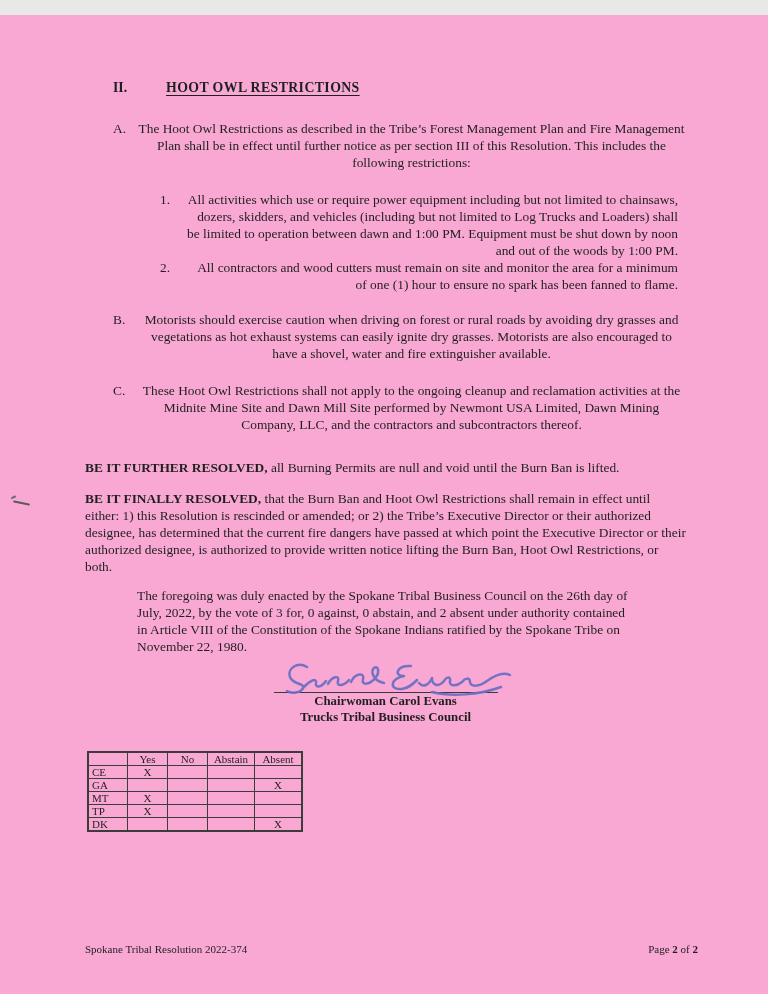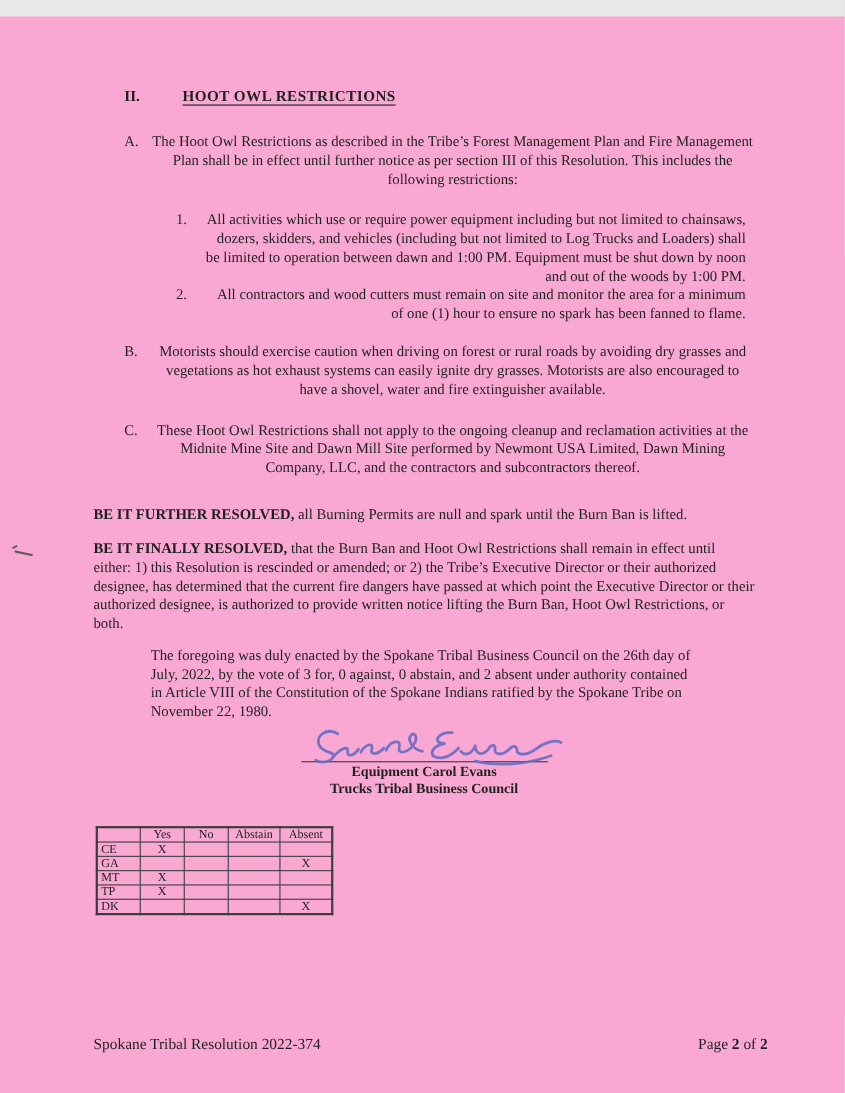--- a/index.html
+++ b/index.html
@@ -64,21 +64,21 @@
   }
   table.votes .lblcol{width:32px;text-align:left;}
   table.votes .c-yes{width:33px;}
   table.votes .c-no{width:33px;}
   table.votes .c-abstain{width:40px;}
   table.votes .c-absent{width:40px;}
   
   .footer{
     position:absolute;left:85px;right:70px;top:928px;
     display:flex;justify-content:space-between;
-    font-size:14px;
+    font-size:11px;
   }
   .footer b{font-weight:bold;}
 </style>
 </head>
 <body>
 
 <div class="page">
 
   <div class="stray-mark"></div>
 
@@ -106,42 +106,42 @@
       <span class="marker">B.</span>
       <div class="itext">Motorists should exercise caution when driving on forest or rural roads by avoiding dry grasses and vegetations as hot exhaust systems can easily ignite dry grasses. Motorists are also encouraged to have a shovel, water and fire extinguisher available.</div>
     </div>
 
     <div class="item" style="margin-bottom:26px;">
       <span class="marker">C.</span>
       <div class="itext">These Hoot Owl Restrictions shall not apply to the ongoing cleanup and reclamation activities at the Midnite Mine Site and Dawn Mill Site performed by Newmont USA Limited, Dawn Mining Company, LLC, and the contractors and subcontractors thereof.</div>
     </div>
 
 
-    <p class="resolved"><b>BE IT FURTHER RESOLVED,</b><span> all Burning Permits are null and spark until the Burn Ban is lifted.</span></p>
+    <p class="resolved"><b>BE IT FURTHER RESOLVED,</b><span> all Burning Permits are null and void until the Burn Ban is lifted.</span></p>
 
     <p class="resolved" style="margin-bottom:12px;"><b>BE IT FINALLY RESOLVED,</b><span> that the Burn Ban and Hoot Owl Restrictions shall remain in effect until either: 1) this Resolution is rescinded or amended; or 2) the Tribe’s Executive Director or their authorized designee, has determined that the current fire dangers have passed at which point the Executive Director or their authorized designee, is authorized to provide written notice lifting the Burn Ban, Hoot Owl Restrictions, or both.</span></p>
 
     <div class="cert">
       <div class="cert-text">The foregoing was duly enacted by the Spokane Tribal Business Council on the 26th day of July, 2022, by the vote of 3 for, 0 against, 0 abstain, and 2 absent under authority contained in Article VIII of the Constitution of the Spokane Indians ratified by the Spokane Tribe on November 22, 1980.</div>
     </div>
 
     <div class="sigblock">
       <svg class="sig-svg" width="230" height="42" viewBox="0 0 230 42">
         <g fill="none" stroke="#6a6ec2" stroke-width="2.5" stroke-linecap="round" stroke-linejoin="round" opacity="0.92">
           <path d="M 24 10 C 14 4, 4 12, 7 20 C 10 28, 22 26, 20 31 C 18 36, 8 37, 4 34"></path>
           <path d="M 20 31 C 26 24, 34 20, 33 26 C 32 31, 38 31, 43 24"></path>
           <path d="M 45 27 C 49 19, 57 18, 55 24 C 53 30, 61 29, 66 23"></path>
           <path d="M 68 25 C 72 16, 82 15, 80 22 C 78 29, 87 28, 93 20 C 97 15, 95 8, 91 11 C 87 15, 91 24, 101 26"></path>
           <path d="M 128 9 C 114 8, 110 19, 121 19 C 108 21, 105 33, 119 32 C 126 31, 130 27, 134 23"></path>
           <path d="M 136 26 C 140 31, 146 28, 149 21 C 149 28, 155 31, 161 24 C 163 20, 168 19, 167 24 C 166 29, 173 30, 179 25 C 182 21, 187 20, 187 25 C 187 30, 196 30, 204 24 C 212 18, 221 15, 227 18"></path>
           <path d="M 149 35 C 168 40, 196 38, 218 30"></path>
         </g>
       </svg>
       <div class="sigline"></div>
-      <div class="signer">Equipment Carol Evans</div>
+      <div class="signer">Chairwoman Carol Evans</div>
       <div class="signer">Trucks Tribal Business Council</div>
     </div>
 
     <table class="votes">
       <thead>
         <tr>
           <th class="lblcol"></th>
           <th class="c-yes">Yes</th>
           <th class="c-no">No</th>
           <th class="c-abstain">Abstain</th>

